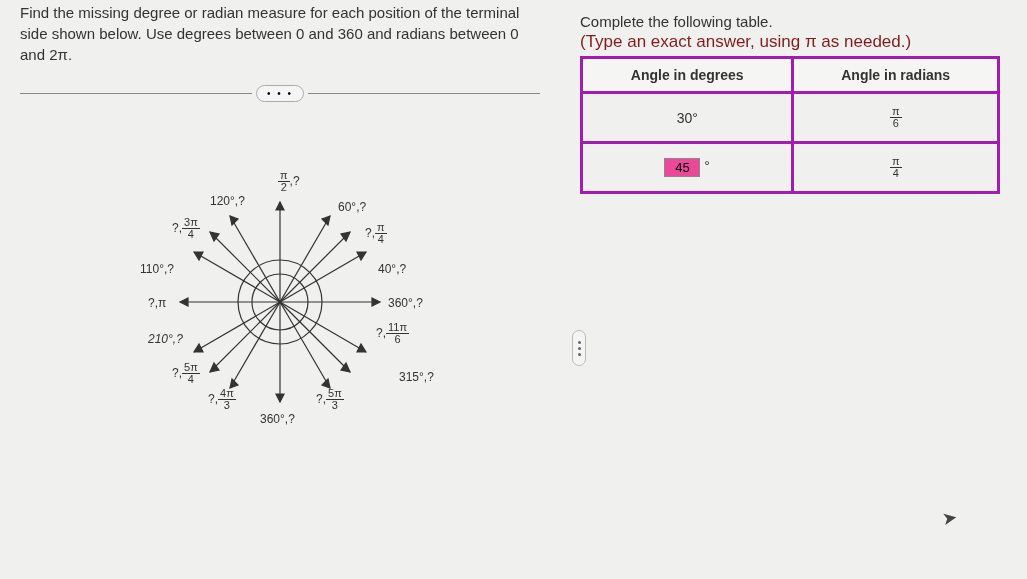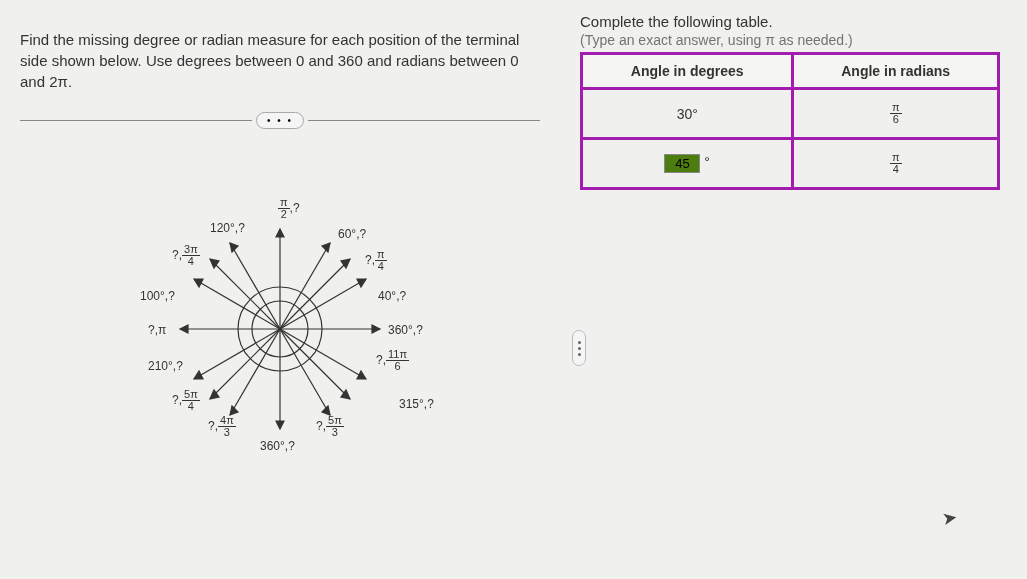--- a/index.html
+++ b/index.html
@@ -7,21 +7,21 @@
       font-family: Arial, sans-serif;
       background: #f0f0ee;
       width: 1027px;
       height: 579px;
       display: flex;
       color: #333;
       position: relative;
     }
     .left-panel {
       width: 560px;
-      padding: 29px 20px;
+      padding: 2px 20px;
     }
     .right-panel {
       width: 455px;
       padding: 11px 10px 15px 20px;
     }
     .instructions {
       font-size: 15px;
       line-height: 1.4;
       margin-bottom: 20px;
     }
@@ -58,21 +58,21 @@
       flex-direction: column;
       align-items: center;
       vertical-align: middle;
       font-size: 11px;
       line-height: 1;
     }
     .frac .num { border-bottom: 1px solid #333; padding: 0 2px; }
     .frac .den { padding: 0 2px; }
     
     .prompt-text { font-size: 15px; line-height: 1.4; }
-    .hint-text { font-size: 14px; color: #737373; }
+    .hint-text { font-size: 17px; color: #7f1d1d; }
     
     table.answer-table {
       border-collapse: collapse;
       width: 420px;
       margin-top: 4px;
     }
     table.answer-table th, table.answer-table td {
       border: 3px solid #a21caf;
       padding: 8px 12px;
       text-align: center;
@@ -81,21 +81,21 @@
     table.answer-table th {
       background: #f5f5f3;
       font-weight: bold;
     }
     table.answer-table td { height: 50px; }
     .input-box {
       display: inline-block;
       width: 36px;
       height: 19px;
       border: 1px solid #888;
-      background: #4d7c0f;
+      background: #ec4899;
       vertical-align: middle;
       font-size: 13px;
       text-align: center;
       padding: 2px;
     }
     .answer-box {
       width: 24px;
       height: 24px;
       border: 2px solid #4a90d9;
       background: #fff;
@@ -226,25 +226,25 @@
         </span>
     </div>
 
     <div class="label" style="left:72px; top:240px;">
       <span>?,</span><span class="frac">
           <span class="num">5π</span>
           <span class="den">4</span>
         </span>
     </div>
 
-    <div class="label" style="left:48px; top:210px;">210°,?</div>
+    <div class="label" style="left:48px; top:210px;font-style:italic;">210°,?</div>
 
     <div class="label" style="left:48px; top:174px;">?,π</div>
 
-    <div class="label" style="left:40px; top:140px;">100°,?</div>
+    <div class="label" style="left:40px; top:140px;">110°,?</div>
 
     <div class="label" style="left:72px; top:95px;">
       <span>?,</span><span class="frac">
           <span class="num">3π</span>
           <span class="den">4</span>
         </span>
     </div>
 
     <div class="label" style="left:110px; top:72px;">120°,?</div>
   </div>

